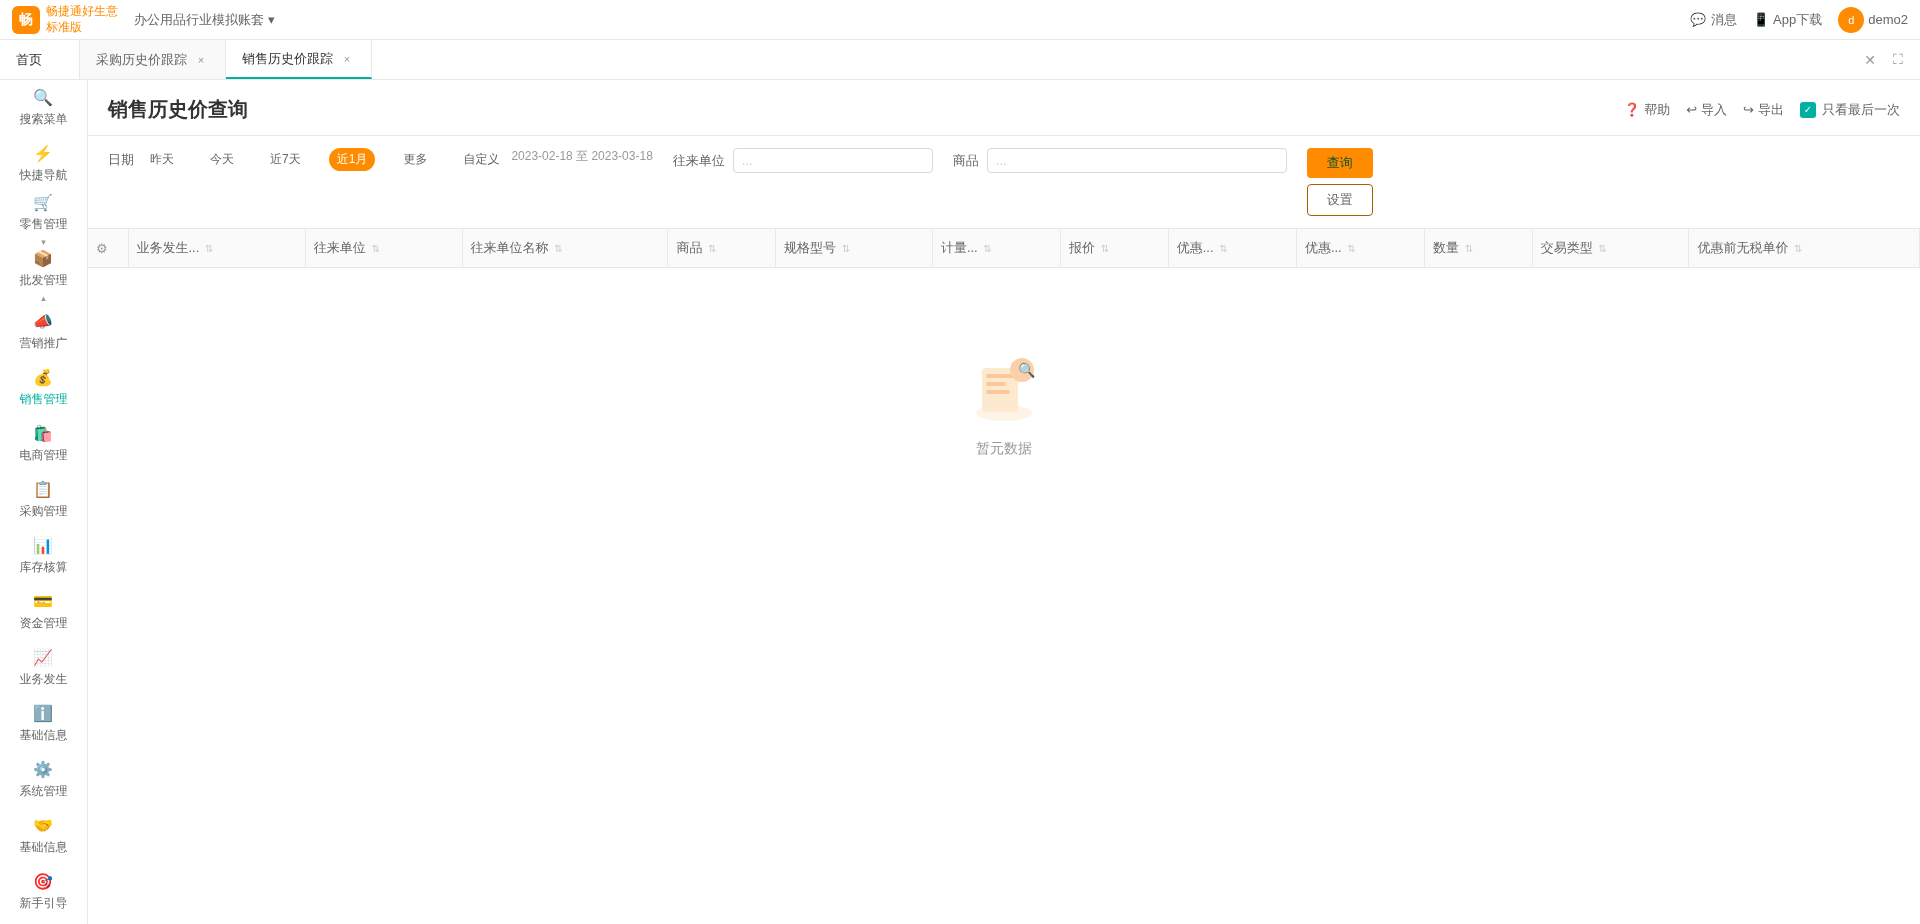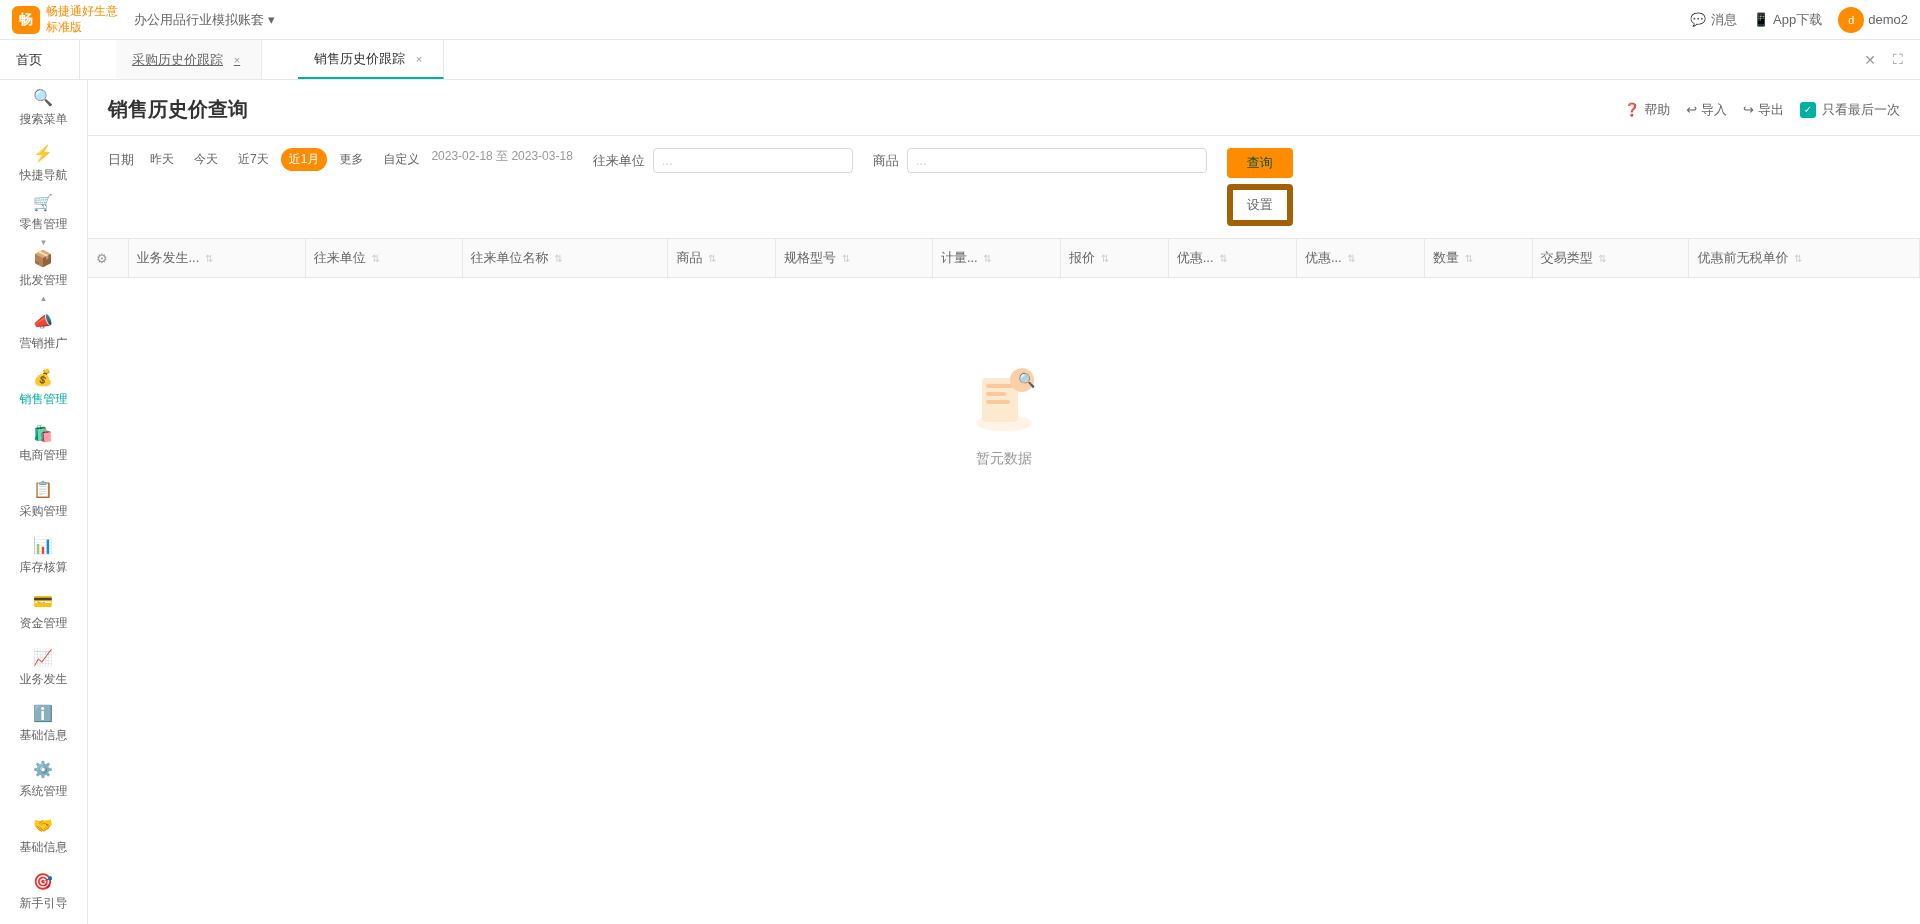--- a/index.html
+++ b/index.html
@@ -10,25 +10,25 @@
     .top-bar-left { display: flex; align-items: center; gap: 8px; }
     .logo-area { display: flex; align-items: center; gap: 6px; }
     .logo-icon { width: 28px; height: 28px; background: #ff8c00; border-radius: 6px; display: flex; align-items: center; justify-content: center; color: #fff; font-size: 14px; font-weight: bold; }
     .logo-text { font-size: 12px; color: #ff8c00; line-height: 1.3; }
     .app-selector { display: flex; align-items: center; gap: 4px; color: #666; font-size: 13px; padding: 4px 8px; border-radius: 4px; cursor: pointer; }
     .top-bar-right { display: flex; align-items: center; gap: 16px; color: #666; font-size: 13px; }
     .top-bar-right-item { display: flex; align-items: center; gap: 4px; cursor: pointer; }
     .avatar { width: 26px; height: 26px; border-radius: 50%; background: #ff8c00; display: flex; align-items: center; justify-content: center; color: #fff; font-size: 11px; }
 
     
-    .tab-bar { height: 40px; background: #fff; display: flex; align-items: stretch; border-bottom: 1px solid #e8e8e8; flex-shrink: 0; padding: 0; gap: 36px; }
+    .tab-bar { height: 40px; background: #fff; display: flex; align-items: stretch; border-bottom: 1px solid #e8e8e8; flex-shrink: 0; padding: 0; }
     .tab { display: flex; align-items: center; padding: 0 16px; gap: 6px; cursor: pointer; font-size: 13px; color: #666; border-right: 1px solid #e8e8e8; white-space: nowrap; min-width: 80px; }
     .tab.home { color: #333; background: #fff; }
     .tab.active { background: #fff; color: #333; border-bottom: 2px solid #00b0a0; }
-    .tab:not(.active):not(.home) { background: #f9f9f9; text-decoration: underline; }
+    .tab:not(.active):not(.home) { background: #f9f9f9; }
     .tab-close { width: 16px; height: 16px; display: flex; align-items: center; justify-content: center; border-radius: 50%; color: #999; font-size: 11px; cursor: pointer; }
     .tab-actions { margin-left: auto; display: flex; align-items: center; padding: 0 12px; gap: 8px; }
     .tab-action-btn { width: 20px; height: 20px; display: flex; align-items: center; justify-content: center; color: #999; cursor: pointer; font-size: 14px; }
 
     
     .main-layout { display: flex; flex: 1; overflow: hidden; }
 
     
     .sidebar { width: 88px; background: #fff; border-right: 1px solid #e8e8e8; display: flex; flex-direction: column; overflow-y: auto; flex-shrink: 0; }
     .sidebar-item { display: flex; flex-direction: column; align-items: center; justify-content: center; padding: 10px 4px; cursor: pointer; color: #666; font-size: 12px; gap: 4px; min-height: 56px; transition: background 0.2s; }
@@ -43,28 +43,28 @@
     .page-header { padding: 16px 20px 12px; border-bottom: 1px solid #e8e8e8; display: flex; align-items: center; justify-content: space-between; flex-shrink: 0; }
     .page-title { font-size: 20px; font-weight: bold; color: #333; }
     .page-header-actions { display: flex; align-items: center; gap: 16px; color: #666; font-size: 13px; }
     .page-header-action { display: flex; align-items: center; gap: 4px; cursor: pointer; }
     .checkbox-area { display: flex; align-items: center; gap: 6px; }
     .checkbox { width: 16px; height: 16px; background: #00b0a0; border-radius: 3px; display: flex; align-items: center; justify-content: center; color: #fff; font-size: 10px; cursor: pointer; }
 
     
     .filter-bar { padding: 12px 20px; border-bottom: 1px solid #e8e8e8; display: flex; align-items: center; gap: 16px; flex-wrap: wrap; flex-shrink: 0; background: #fff; }
     .filter-label { color: #666; font-size: 13px; white-space: nowrap; }
-    .date-options { display: flex; align-items: center; gap: 4px; flex-wrap: wrap; }
+    .date-options { display: flex; align-items: center; gap: 20px; flex-wrap: wrap; }
     .date-opt { padding: 3px 8px; border-radius: 4px; cursor: pointer; font-size: 12px; color: #666; }
     .date-opt.active { background: #ff8c00; color: #fff; border-radius: 12px; }
     .date-range { color: #999; font-size: 12px; }
     .filter-input-group { display: flex; align-items: center; gap: 8px; }
     .filter-input { border: 1px solid #d9d9d9; border-radius: 4px; padding: 4px 8px; font-size: 13px; color: #333; min-width: 200px; display: flex; align-items: center; justify-content: space-between; cursor: pointer; }
     .query-btn { background: #ff8c00; color: #14532d; border: none; padding: 6px 20px; border-radius: 4px; font-size: 13px; cursor: pointer; }
-    .settings-btn { background: #fff; color: #666; border: 6px solid #a16207; padding: 6px 12px; border-radius: 4px; font-size: 13px; cursor: pointer; }
+    .settings-btn { background: #fff; color: #666; border: 1px solid #a16207; padding: 6px 12px; border-radius: 4px; font-size: 13px; cursor: pointer; }
 
     
     .table-container { flex: 1; overflow: auto; }
     .data-table { width: 100%; border-collapse: collapse; font-size: 13px; }
     .data-table th { background: #fafafa; border-bottom: 1px solid #e8e8e8; border-right: 1px solid #e8e8e8; padding: 10px 8px; text-align: left; color: #666; font-weight: normal; white-space: nowrap; position: sticky; top: 0; z-index: 1; }
     .data-table th .sort-icon { color: #ccc; font-size: 10px; margin-left: 2px; cursor: pointer; }
     .th-settings { width: 40px; text-align: center; }
     .th-gear { color: #999; cursor: pointer; }
 
     

